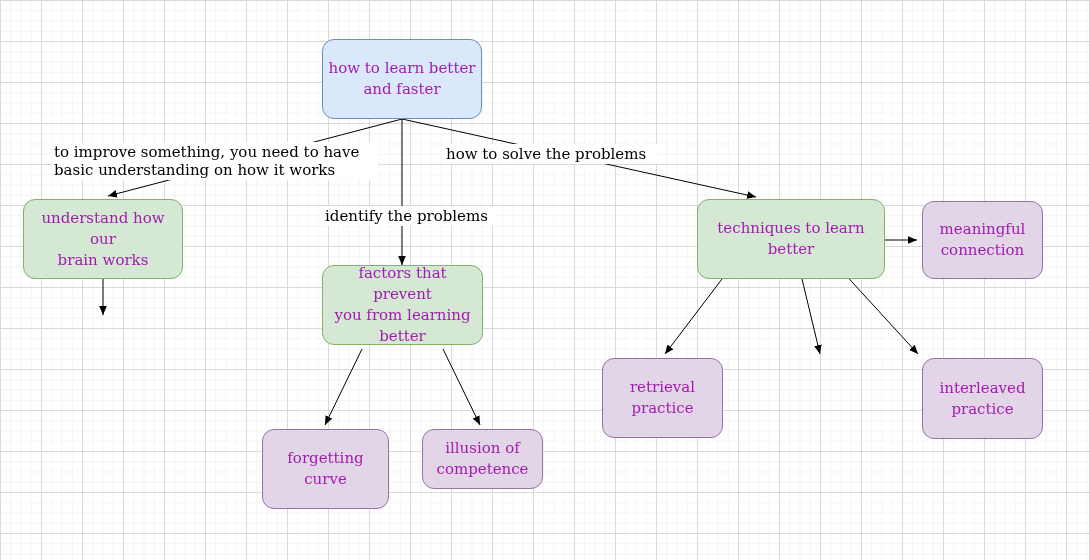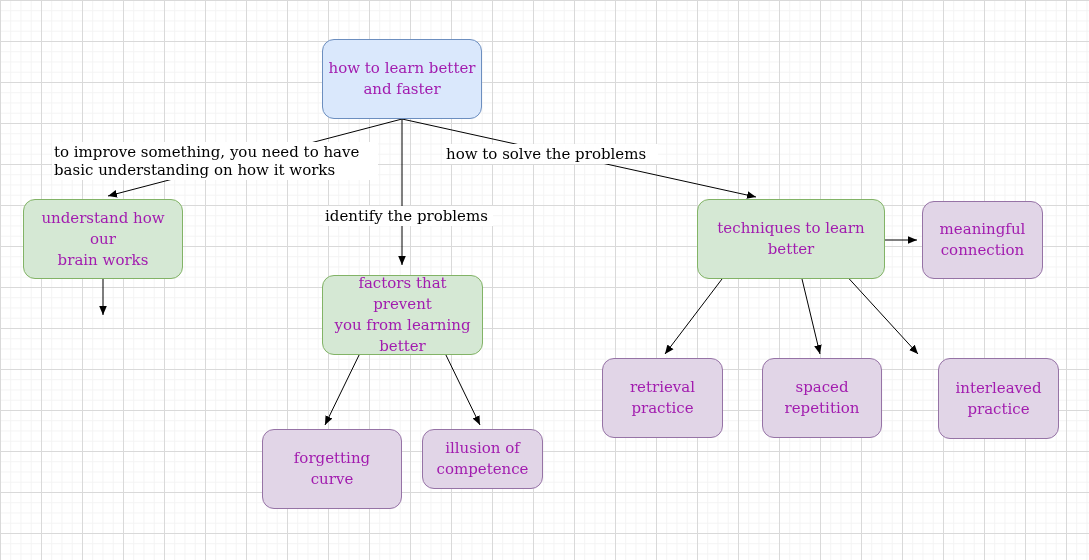--- a/index.html
+++ b/index.html
@@ -90,39 +90,37 @@
   <div class="edge-label" style="left:444px; top:144px; width:210px;">how to solve the problems</div>
 
   <div class="edge-label" style="left:323px; top:206px; width:166px;">identify the problems</div>
 
   <div class="node blue" style="left:322px; top:39px; width:160px; height:80px;">how to learn better
 and faster</div>
 
   <div class="node green" style="left:23px; top:199px; width:160px; height:80px;">understand how our
 brain works</div>
 
-  <div class="node green" style="left:322px; top:275px; width:161px; height:80px;">factors that prevent
+  <div class="node green" style="left:322px; top:265px; width:161px; height:80px;">factors that prevent
 you from learning
 better</div>
 
   <div class="node green" style="left:683px; top:199px; width:188px; height:80px;margin-left:14px;">techniques to learn
 better</div>
 
 
-  <div class="node purple" style="left:262px; top:429px; width:140px; height:80px;">forgetting
+  <div class="node purple" style="left:262px; top:429px; width:127px; height:80px;">forgetting
 curve</div>
 
   <div class="node purple" style="left:422px; top:429px; width:121px; height:60px;">illusion of
 competence</div>
 
   <div class="node purple" style="left:602px; top:358px; width:121px; height:80px;">retrieval
 practice</div>
 
-  <div class="node purple" style="left:762px; top:358px; width:120px; height:80px;">spaced
-repetition</div>
 
-  <div class="node purple" style="left:922px; top:358px; width:121px; height:81px;margin-left:16px;">interleaved
+  <div class="node purple" style="left:922px; top:358px; width:121px; height:81px;">interleaved
 practice</div>
 
   <div class="node purple" style="left:922px; top:201px; width:121px; height:78px;">meaningful
 connection</div>
 
 </div>
 
 </body></html>

